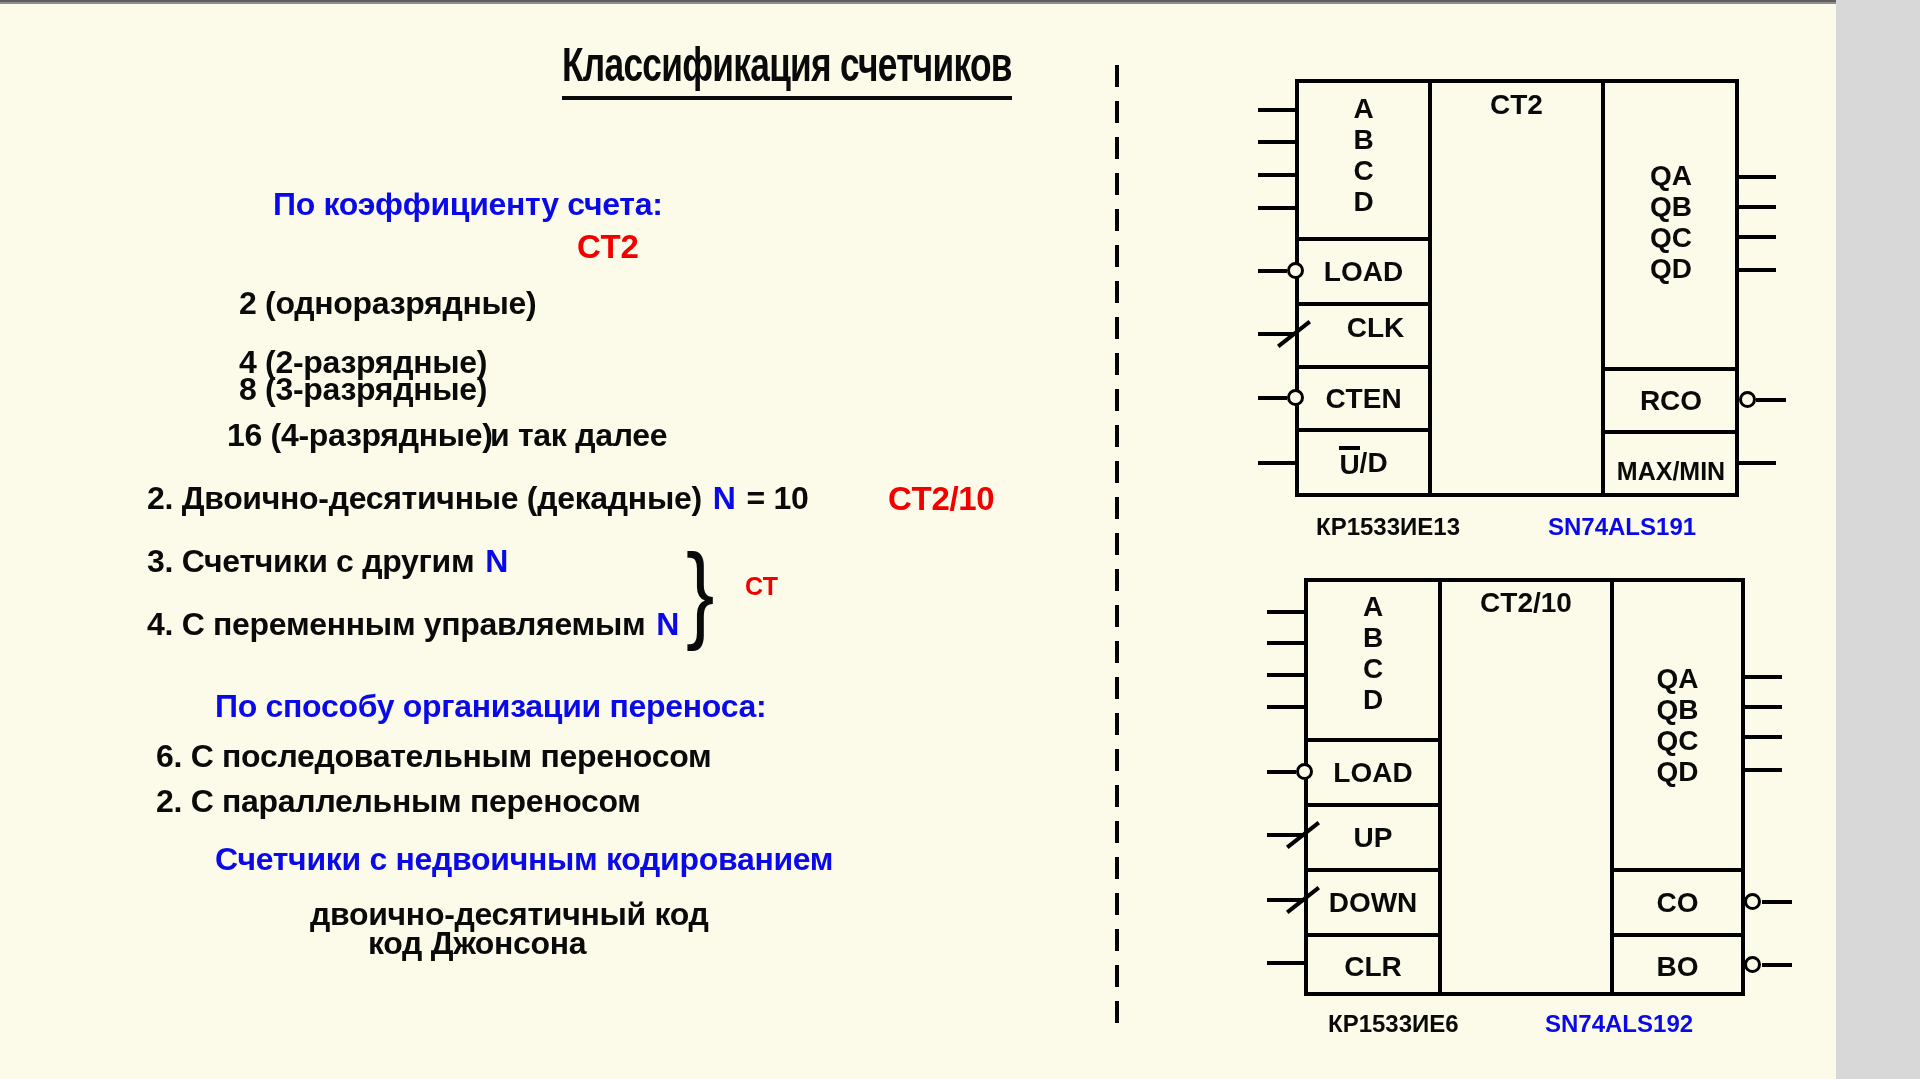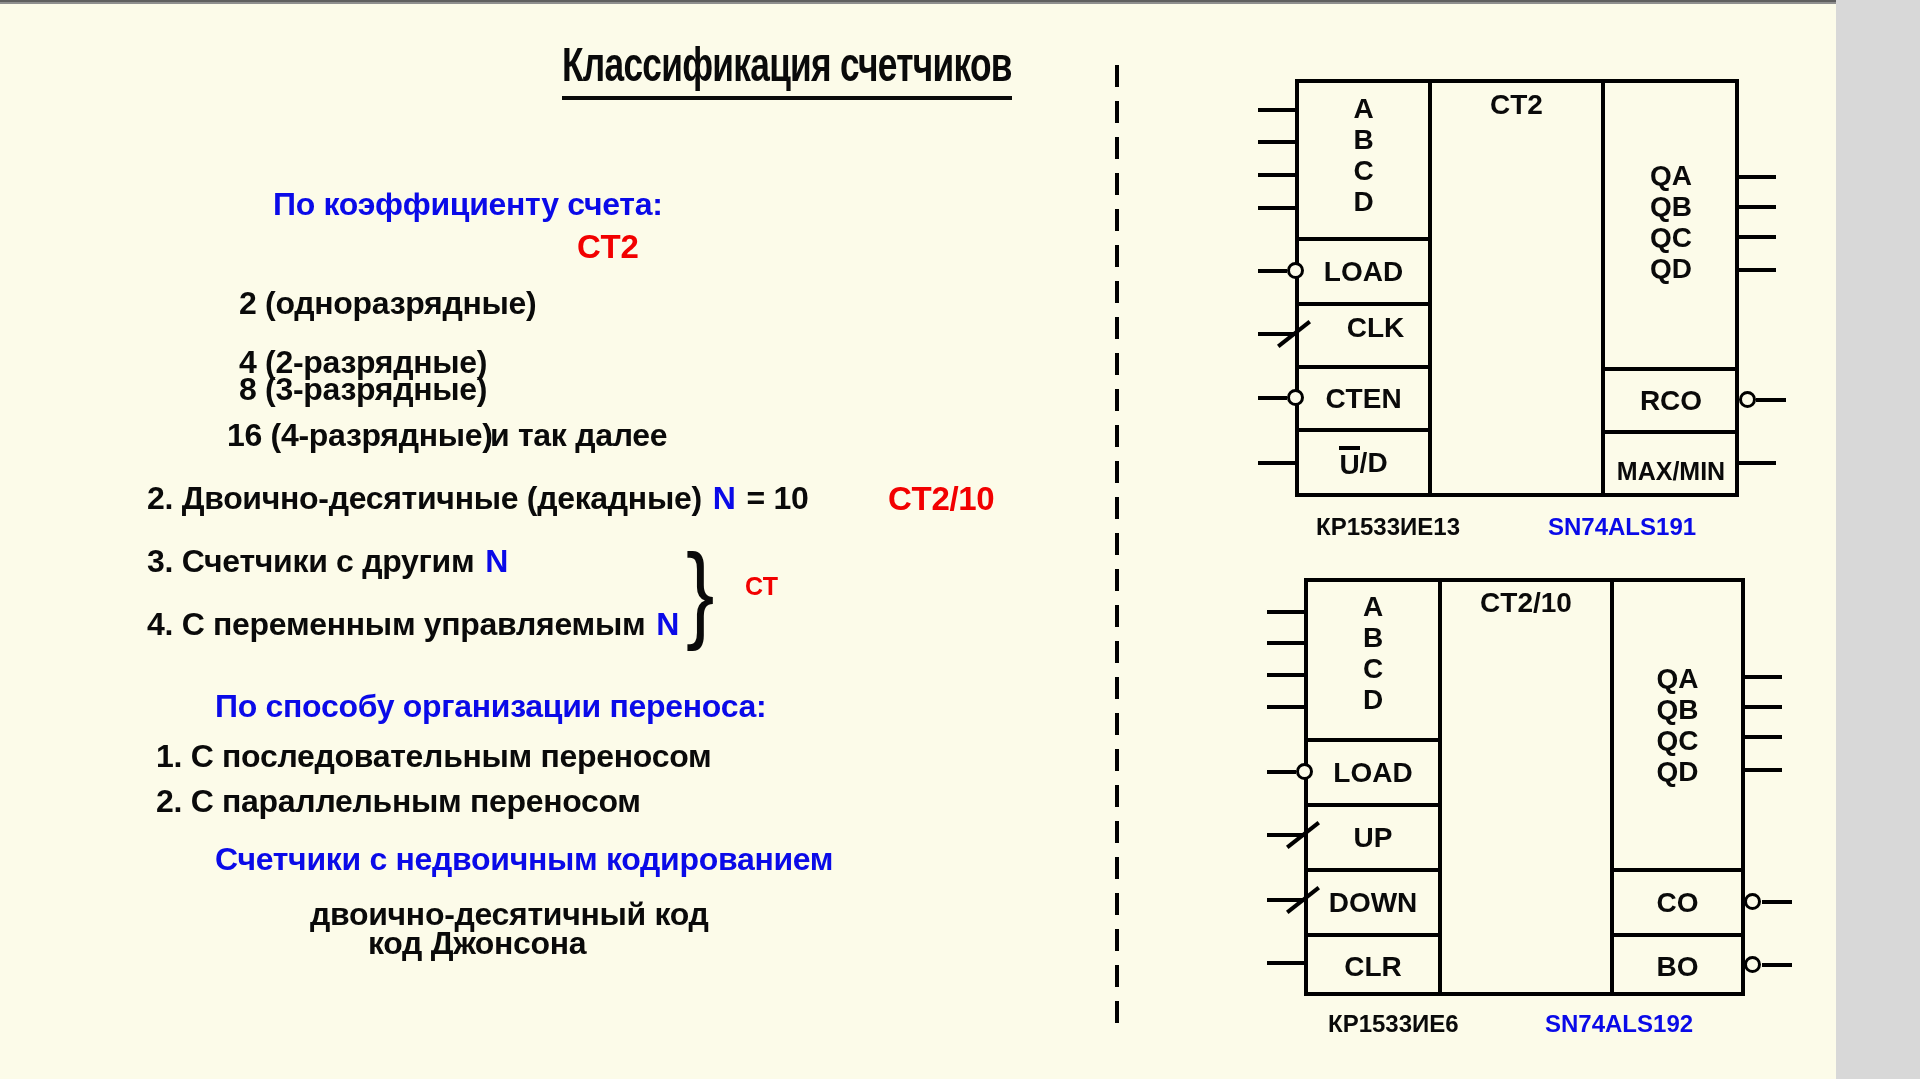--- a/index.html
+++ b/index.html
@@ -60,21 +60,21 @@
   <div class="txt" style="left:147px;top:480px;"><span>2. Двоично-десятичные (декадные)</span><span class="n">N</span><span class="eq">= 10</span></div>
   <div class="txt red" style="left:888px;top:480px;font-size:33px;">CT2/10</div>
 
   <div class="txt" style="left:147px;top:543px;"><span>3. Счетчики с другим</span><span class="n">N</span></div>
   <div class="txt" style="left:147px;top:606px;"><span>4. С переменным управляемым</span><span class="n">N</span></div>
 
   <div class="brace" style="left:686px;top:531px;">}</div>
   <div class="txt red" style="left:745px;top:572px;font-size:25px;">CT</div>
 
   <div class="txt blue" style="left:215px;top:688px;">По способу организации переноса:</div>
-  <div class="txt" style="left:156px;top:738px;">1. С последовательным переносом</div>
+  <div class="txt" style="left:156px;top:738px;">6. С последовательным переносом</div>
   <div class="txt" style="left:156px;top:783px;">2. С параллельным переносом</div>
 
   <div class="txt blue" style="left:215px;top:841px;">Счетчики с недвоичным кодированием</div>
   <div class="txt" style="left:310px;top:896px;">двоично-десятичный код</div>
   <div class="txt" style="left:368px;top:925px;">код Джонсона</div>
 
   <div class="vdash" style="left:1115px;top:65px;height:971px;"></div>
 
   <div>
     <div class="box" style="left:1295px;top:79px;width:444px;height:418px;"></div>

